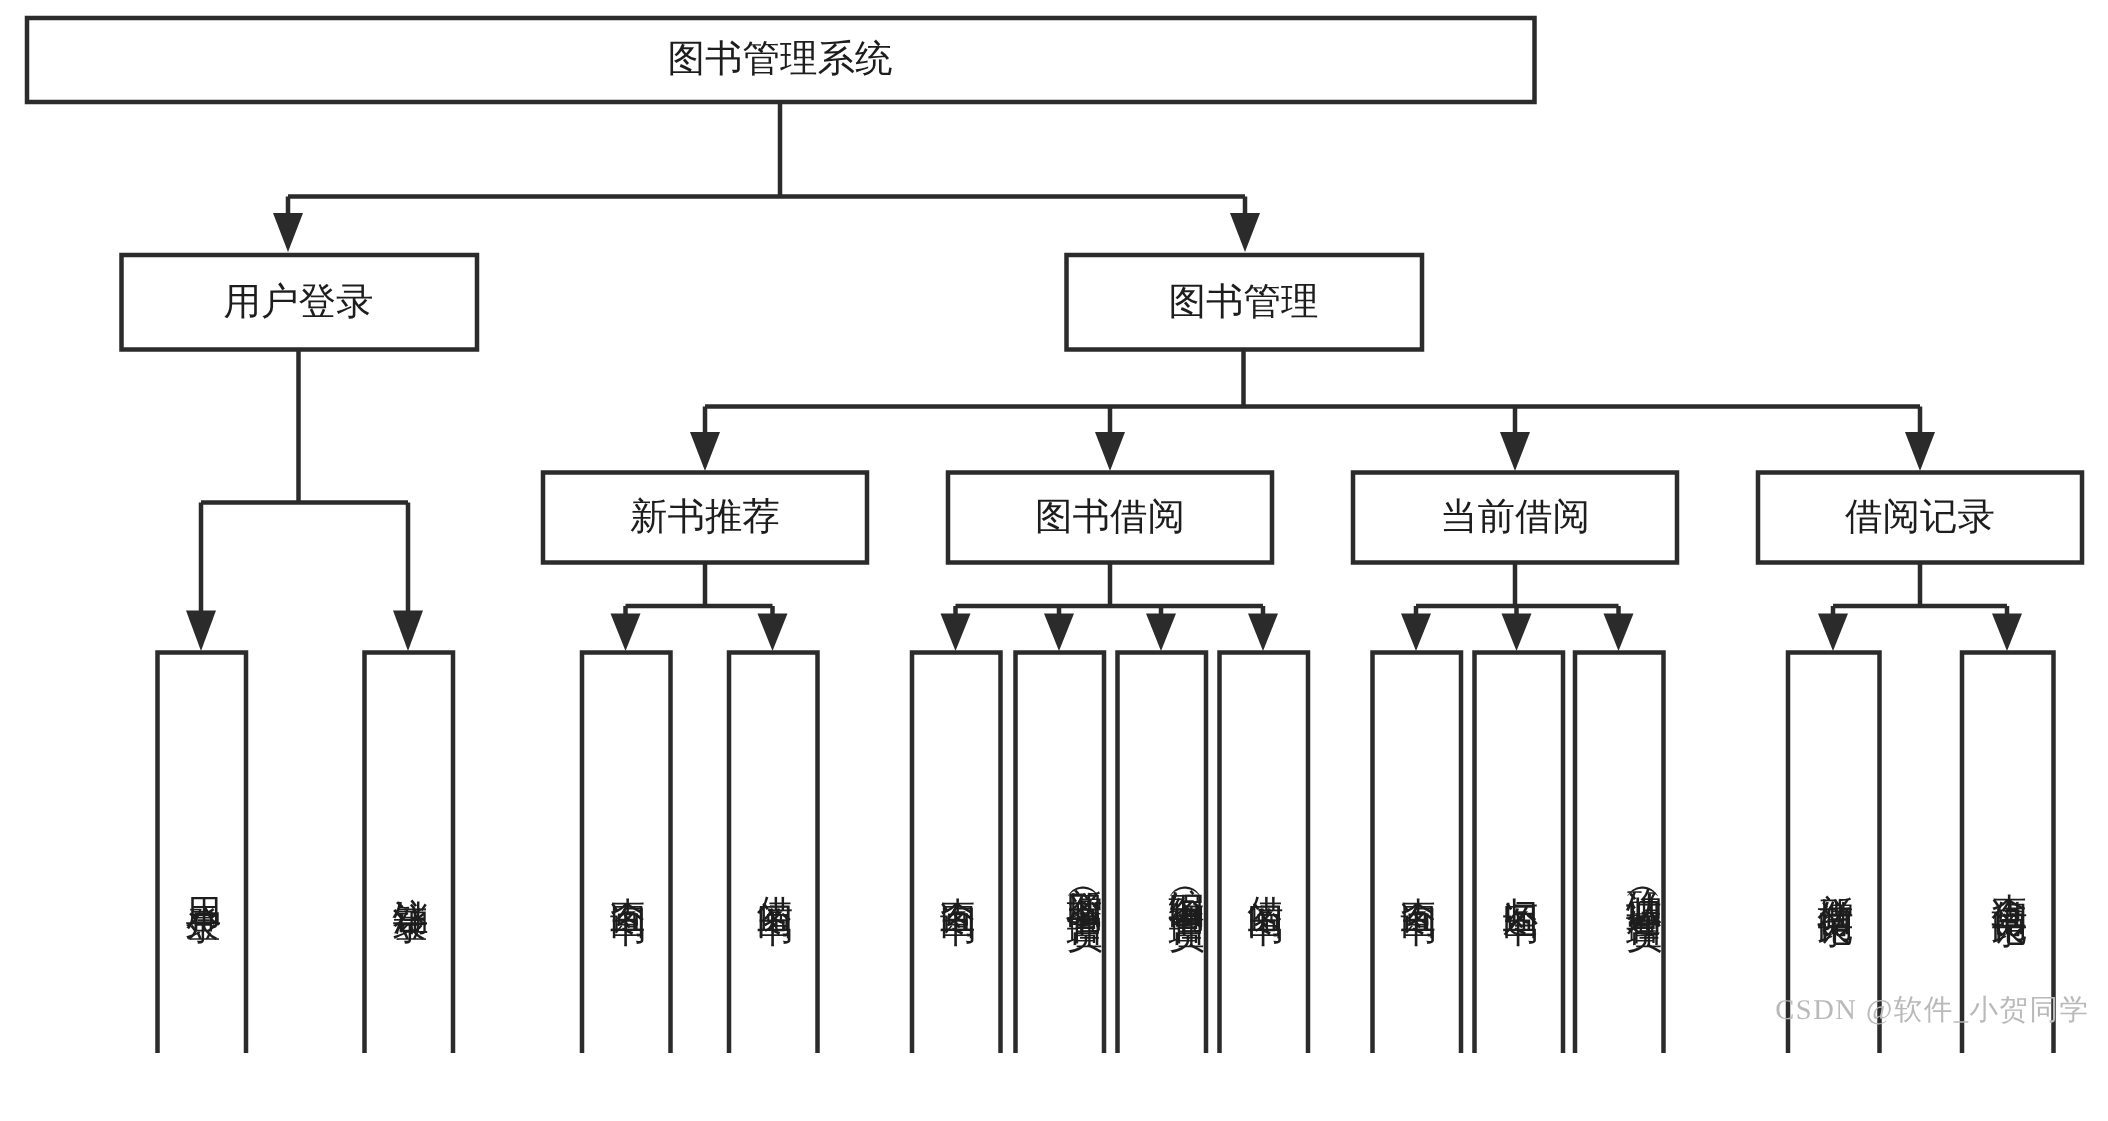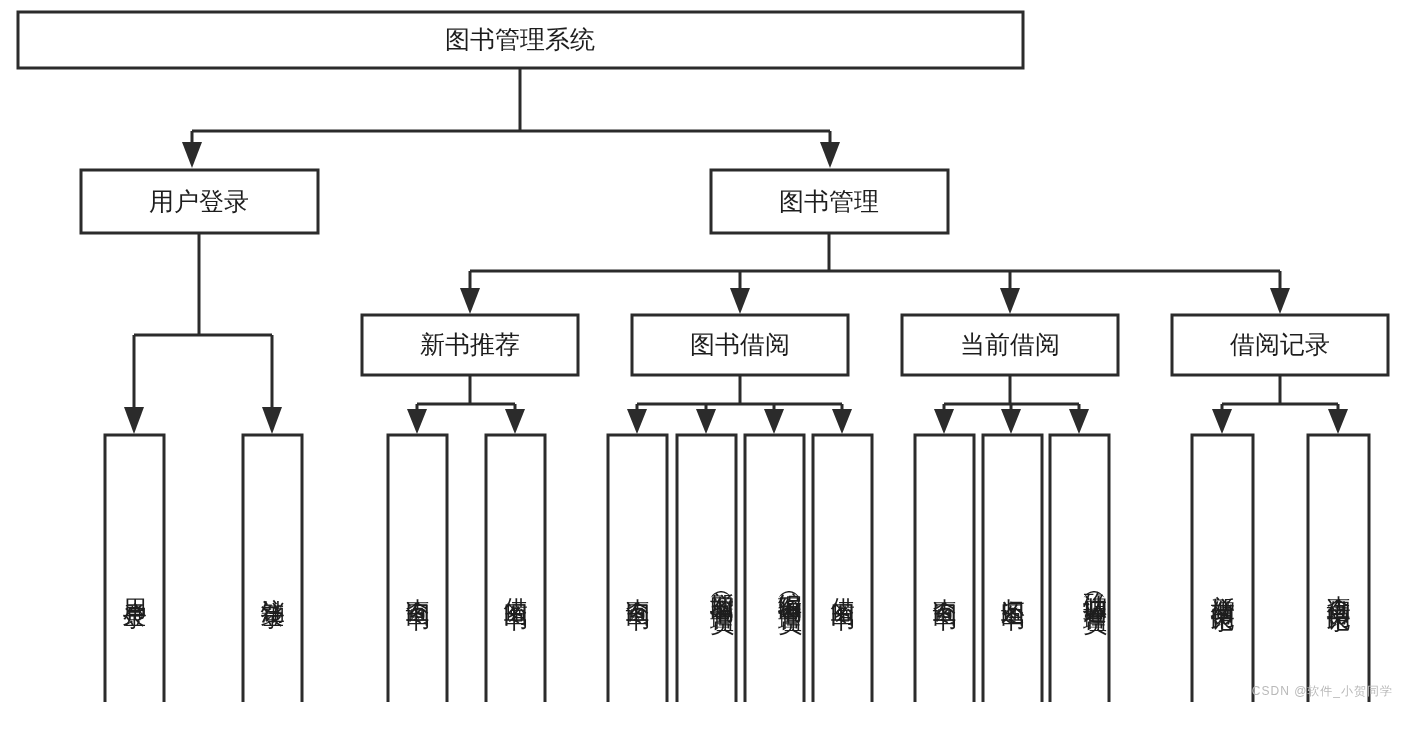--- a/index.html
+++ b/index.html
@@ -57,23 +57,23 @@
     font-size: 24px;
     line-height: 1.18;
     letter-spacing: 3px;
     color: #1d1d1d;
     white-space: nowrap;
     pointer-events: none;
   }
   .watermark {
     position: absolute;
     right: 12px;
-    bottom: 2px;
-    font-family: Liberation Sans, sans-serif;
-    font-size: 12px;
+    bottom: 16px;
+    font-family: Liberation Serif, serif;
+    font-size: 19px;
     color: #b9b9b9;
     letter-spacing: 1px;
     white-space: nowrap;
   }
 </style>
 </head>
 <body>
 
 <div id="diagram-root">
 

